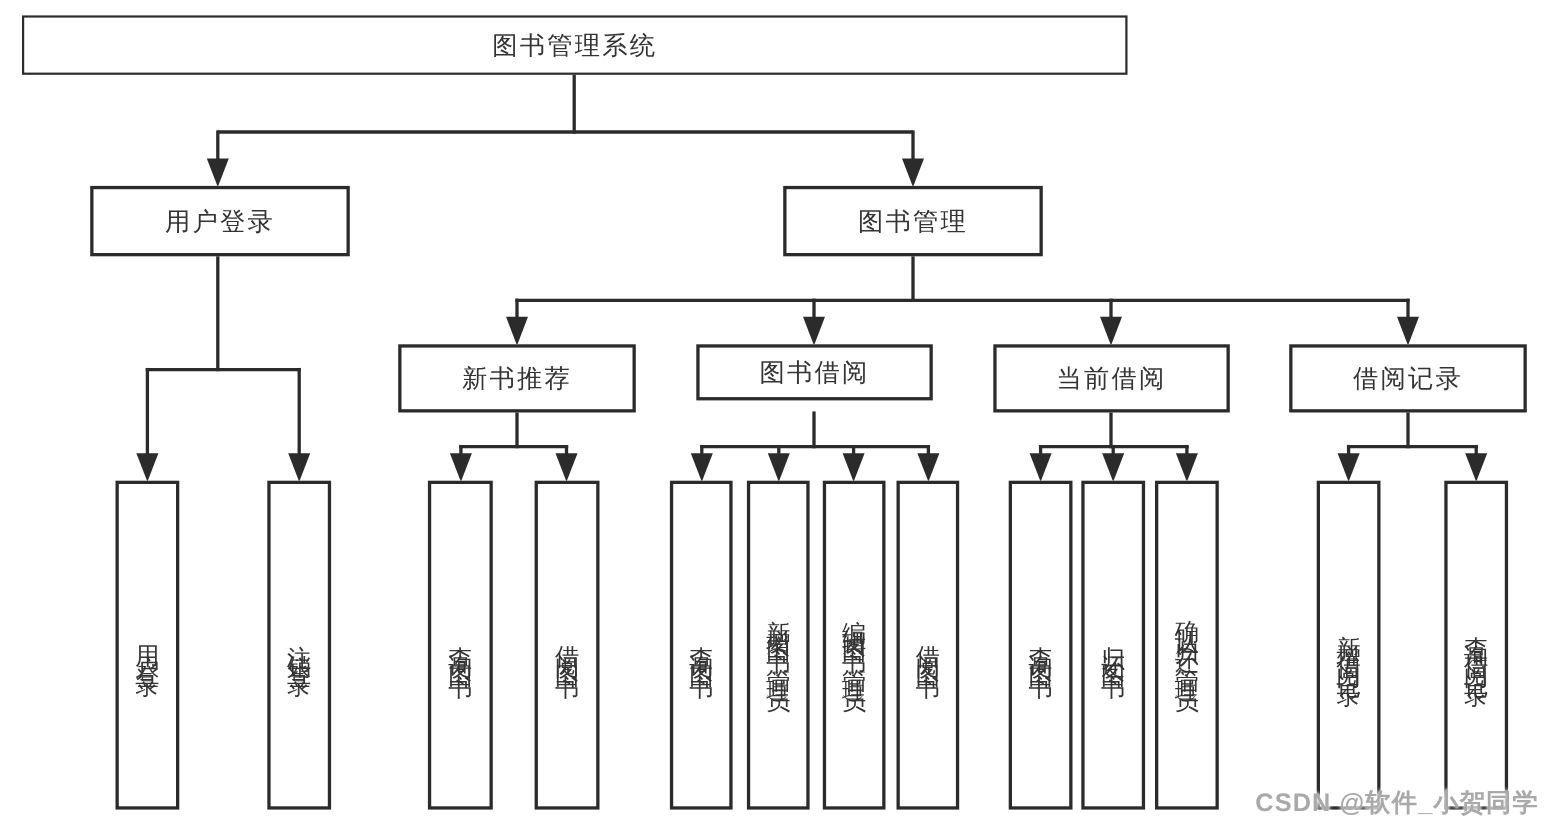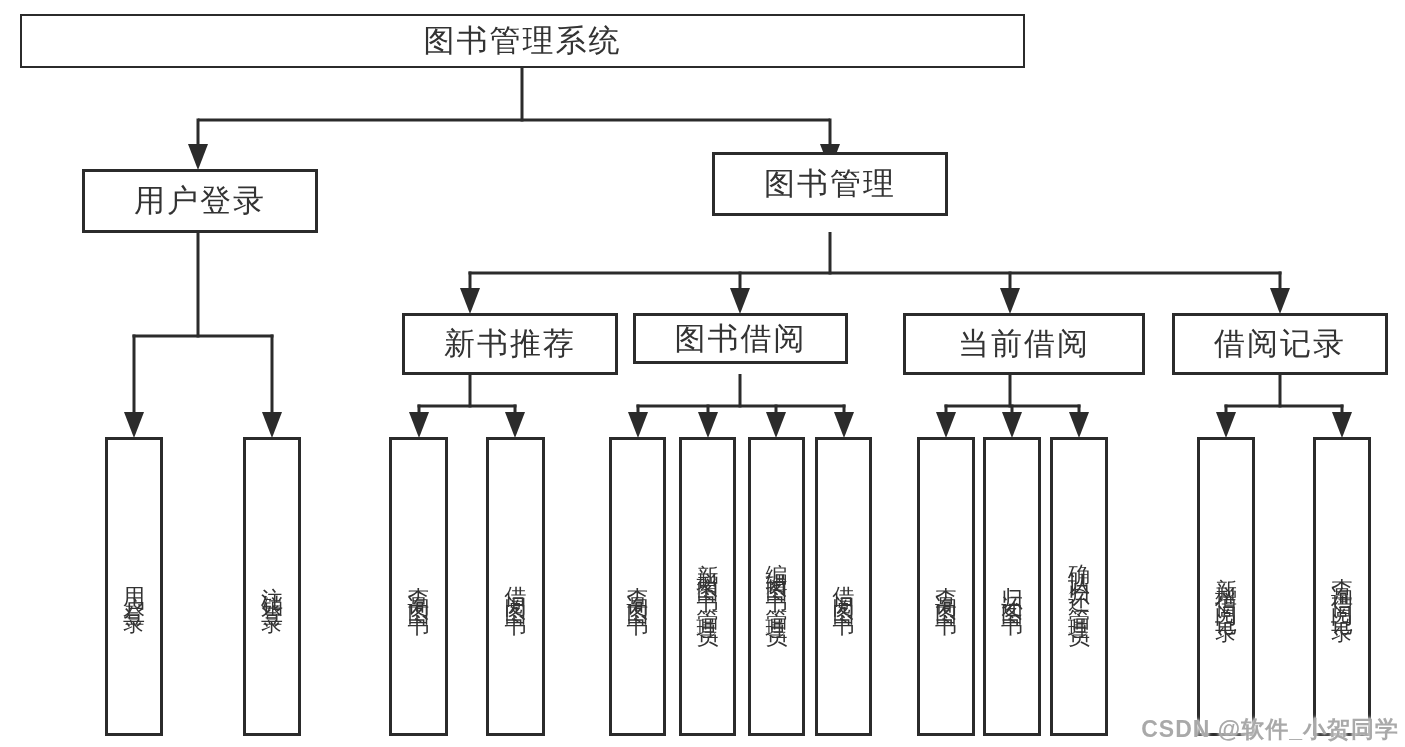--- a/index.html
+++ b/index.html
@@ -23,21 +23,21 @@
   .node {
     position: absolute;
     box-sizing: border-box;
     border: 3px solid #2b2b2b;
     background: #ffffff;
     display: flex;
     align-items: center;
     justify-content: center;
   }
   .node.root { border-width: 2px; }
-  .node.h { font-size: 31px; letter-spacing: 2px; white-space: nowrap; }
+  .node.h { font-size: 23px; letter-spacing: 2px; white-space: nowrap; }
   .node.v {
     writing-mode: vertical-rl;
     font-size: 22px;
     letter-spacing: 9px;
     line-height: 1;
   }
   .node.v span { display: inline-block; }
   .watermark {
     position: absolute;
     right: 6px;
@@ -131,31 +131,31 @@
     </g>
   </svg>
 
   <div class="node h root" style="left:20px; top:14px; width:1005px; height:54px;">
     <span>图书管理系统</span>
   </div>
 
   <div class="node h" style="left:82px; top:169px; width:236px; height:64px;">
     <span>用户登录</span>
   </div>
-  <div class="node h" style="left:712px; top:152px; width:236px; height:64px;font-family:Liberation Serif, serif;">
+  <div class="node h" style="left:712px; top:169px; width:236px; height:64px;font-family:Liberation Serif, serif;">
     <span>图书管理</span>
   </div>
 
-  <div class="node h" style="left:362px; top:313px; width:216px; height:62px;margin-left:40px;">
+  <div class="node h" style="left:362px; top:313px; width:216px; height:62px;">
     <span>新书推荐</span>
   </div>
   <div class="node h" style="left:633px; top:313px; width:215px; height:51px;">
     <span>图书借阅</span>
   </div>
-  <div class="node h" style="left:903px; top:313px; width:242px; height:62px;">
+  <div class="node h" style="left:903px; top:313px; width:215px; height:62px;">
     <span>当前借阅</span>
   </div>
   <div class="node h" style="left:1172px; top:313px; width:216px; height:62px;">
     <span>借阅记录</span>
   </div>
 
   <div class="node v" style="left:105px; top:437px; width:58px; height:299px;">
     <span>用户登录</span>
   </div>
   <div class="node v" style="left:243px; top:437px; width:58px; height:299px;">

